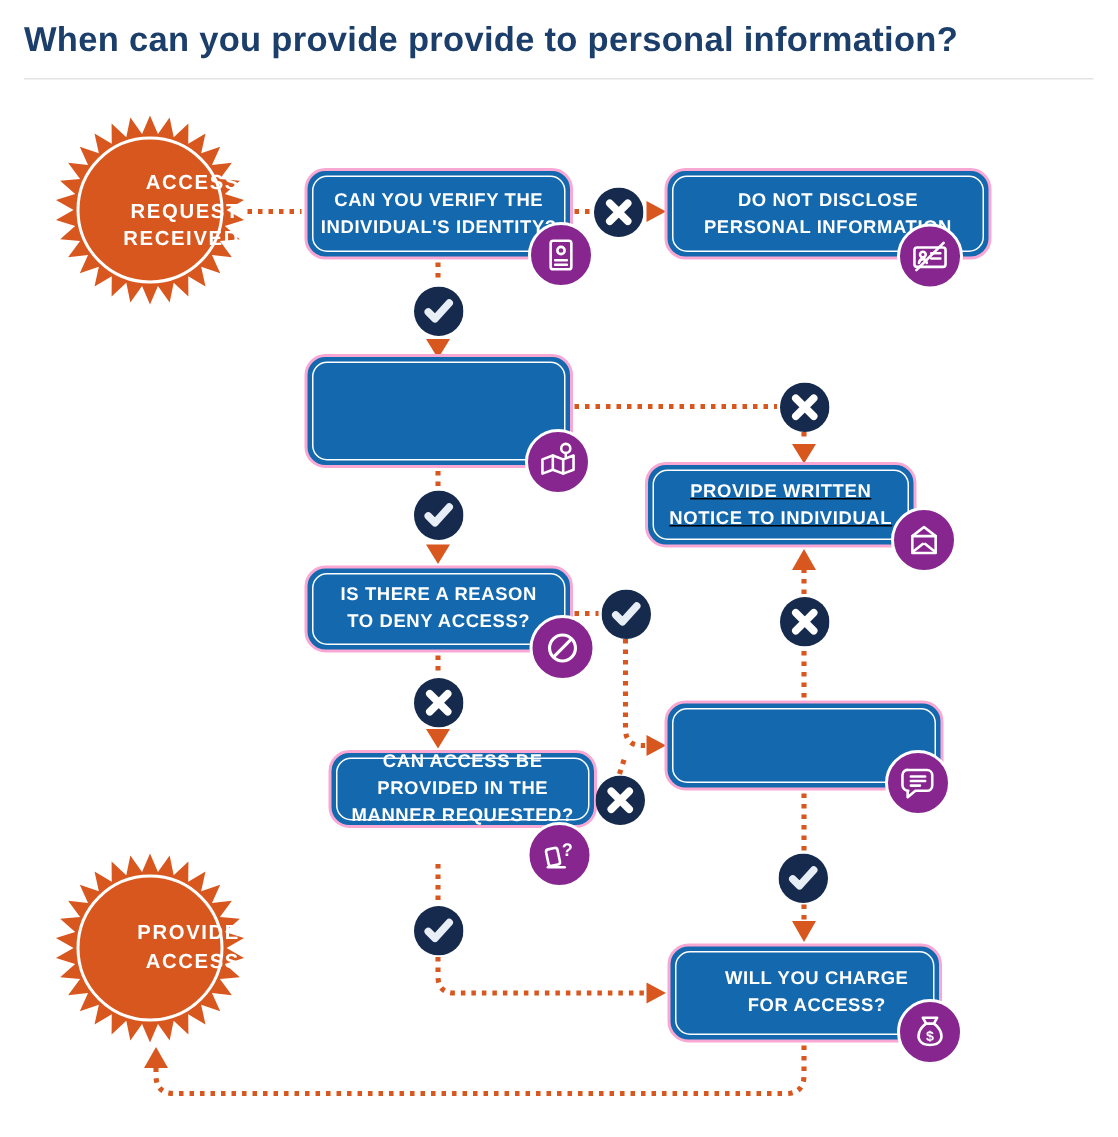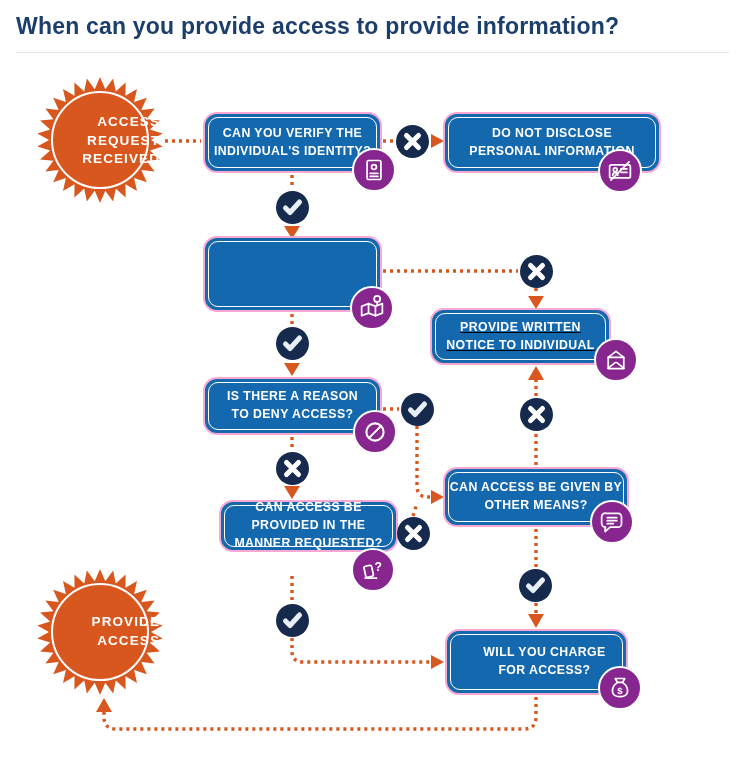--- a/index.html
+++ b/index.html
@@ -21,21 +21,21 @@
   .picon svg{display:block;}
   .marker{position:absolute;width:33px;height:33px;z-index:5;}
   .marker svg{display:block;}
   .badge-label{position:absolute;width:120px;color:#fff;font-size:13.5px;font-weight:700;
                letter-spacing:1.1px;text-align:right;white-space:pre-line;line-height:1.38;z-index:3;}
 </style>
 </head>
 <body>
 
 <div class="page">
-  <h1 class="title">When can you provide access to provide information?</h1>
+  <h1 class="title">When can you provide provide to personal information?</h1>
   <div class="rule"></div>
 
   <div class="diagram">
 
     <svg class="connectors" width="745" height="758" viewBox="0 0 745 758">
 
       <g>
         <polygon fill="#d8571f" points="100.0,77.0 105.3,89.3 113.1,78.4 115.8,91.5 125.6,82.4 125.5,95.8 137.0,89.0 134.1,102.1 146.8,97.8 141.3,110.0 154.6,108.5 146.6,119.3 159.9,120.5 149.9,129.4 162.7,133.4 151.0,140.0 162.7,146.6 149.9,150.6 159.9,159.5 146.6,160.7 154.6,171.5 141.3,170.0 146.8,182.2 134.1,177.9 137.0,191.0 125.5,184.2 125.6,197.6 115.8,188.5 113.1,201.6 105.3,190.7 100.0,203.0 94.7,190.7 86.9,201.6 84.2,188.5 74.4,197.6 74.5,184.2 63.0,191.0 65.9,177.9 53.2,182.2 58.7,170.0 45.4,171.5 53.4,160.7 40.1,159.5 50.1,150.6 37.3,146.6 49.0,140.0 37.3,133.4 50.1,129.4 40.1,120.5 53.4,119.3 45.4,108.5 58.7,110.0 53.2,97.8 65.9,102.1 63.0,89.0 74.5,95.8 74.4,82.4 84.2,91.5 86.9,78.4 94.7,89.3"></polygon>
         <circle cx="100" cy="140" r="48" fill="#d8571f" stroke="#fff" stroke-width="2"></circle>
       </g>
@@ -103,22 +103,20 @@
       <span class="qlabel">PROVIDE WRITTEN
 NOTICE TO INDIVIDUAL</span>
     </div>
     <div class="qbox" style="left:203px;top:377px;width:179px;height:58px;">
       <div class="qinner"></div>
       <span class="qlabel">IS THERE A REASON
 TO DENY ACCESS?</span>
     </div>
     <div class="qbox" style="left:443px;top:467px;width:186px;height:60px;">
       <div class="qinner"></div>
-      <span class="qlabel">CAN ACCESS BE GIVEN BY
-OTHER MEANS?</span>
     </div>
     <div class="qbox" style="left:203px;top:500px;width:179px;height:52px;margin-left:16px;">
       <div class="qinner"></div>
       <span class="qlabel">CAN ACCESS BE
 PROVIDED IN THE
 MANNER REQUESTED?</span>
     </div>
     <div class="qbox" style="left:445px;top:629px;width:183px;height:66px;padding-left:16px;">
       <div class="qinner"></div>
       <span class="qlabel">WILL YOU CHARGE

